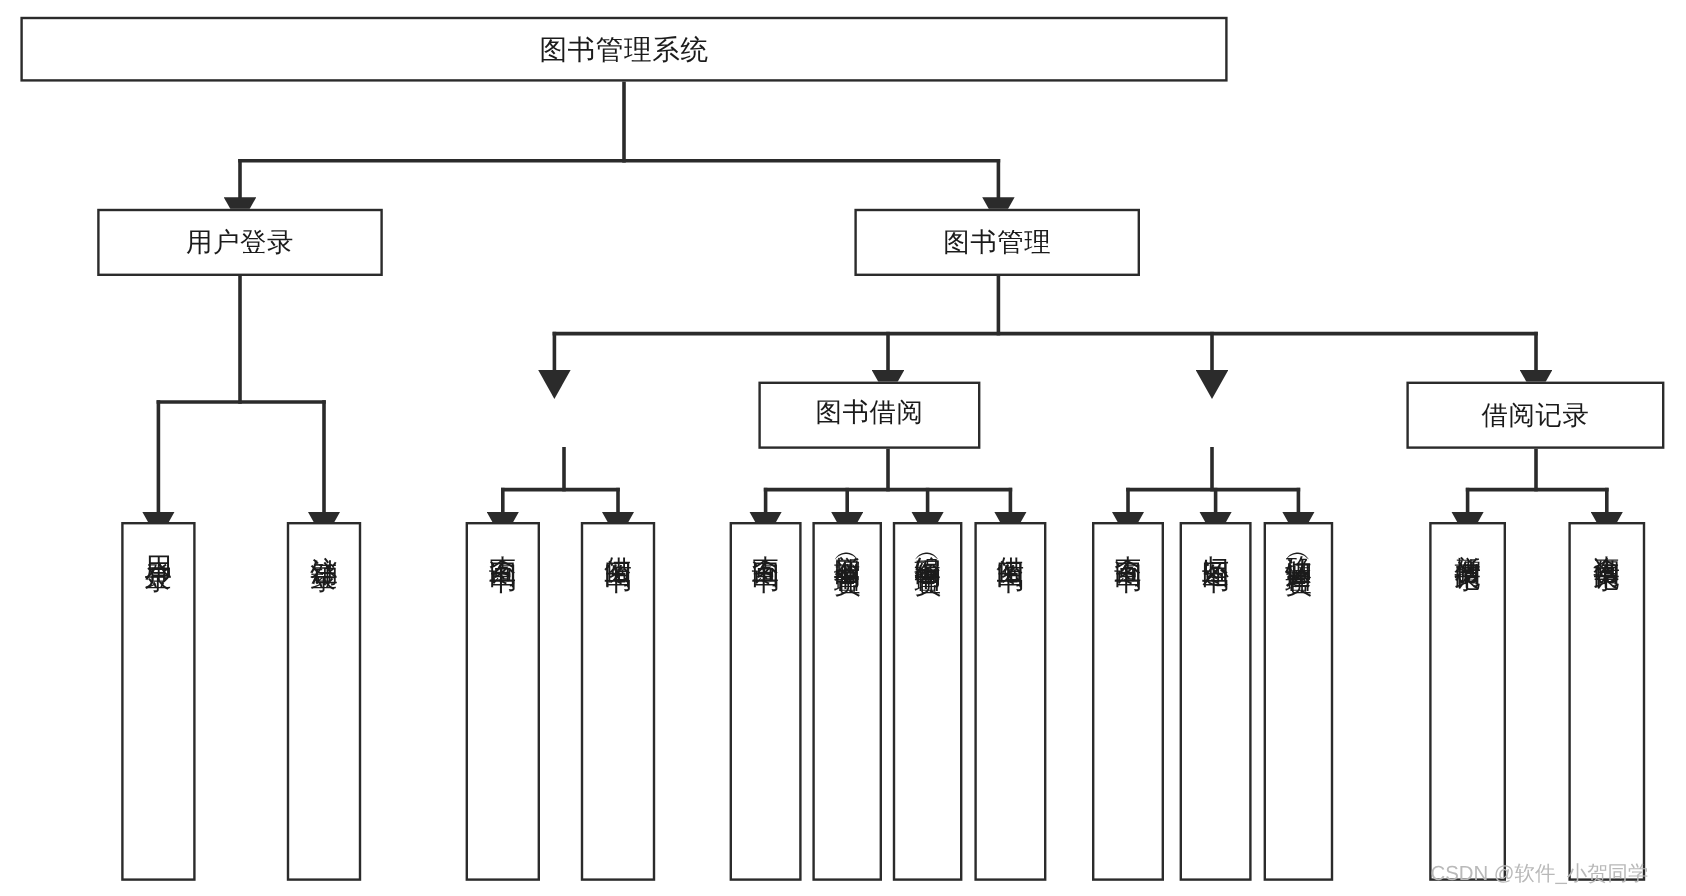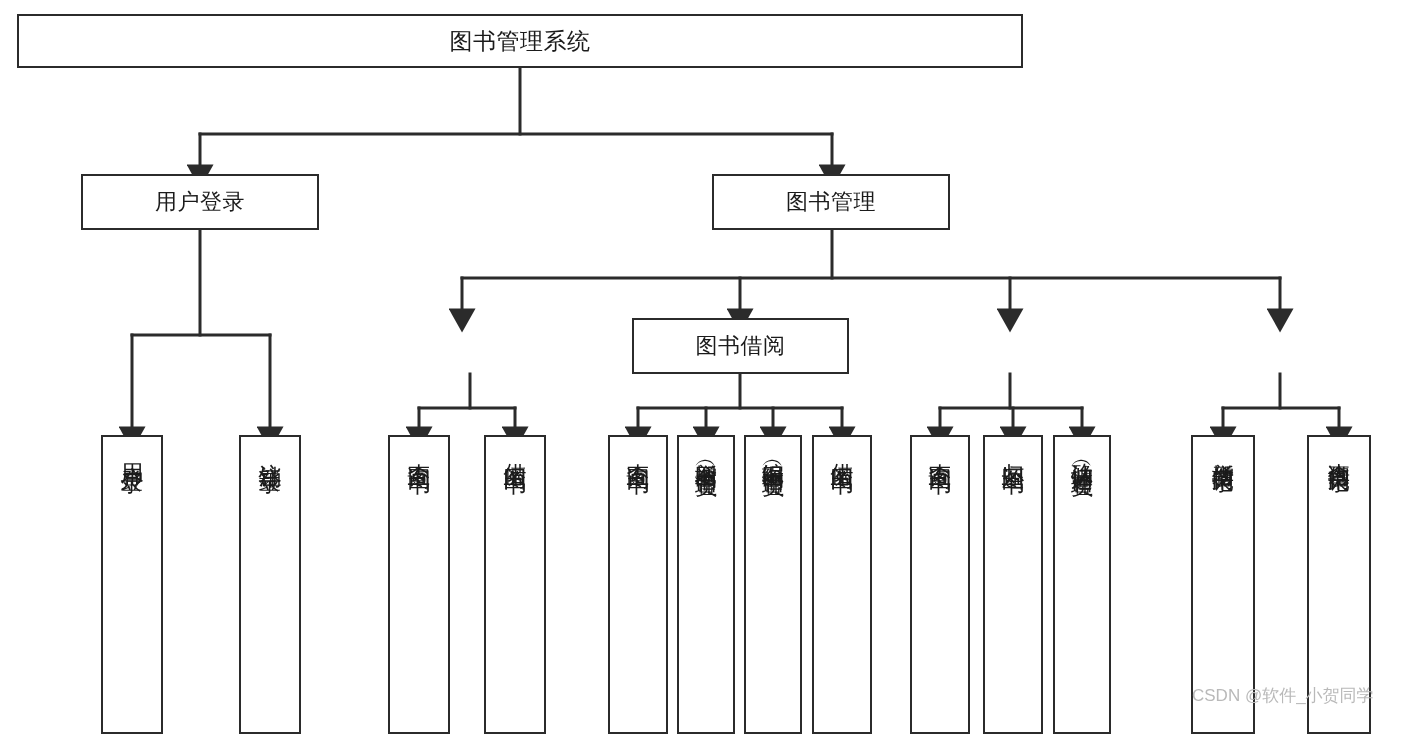--- a/index.html
+++ b/index.html
@@ -127,22 +127,25 @@
     <span class="cap">图书管理系统</span>
   </div>
 
   <div class="node h" id="n-l2-0" style="left: 81px; top: 174px; width: 238px; height: 56px;">
     <span class="cap">用户登录</span>
   </div>
   <div class="node h" id="n-l2-1" style="left: 712px; top: 174px; width: 238px; height: 56px;">
     <span class="cap">图书管理</span>
   </div>
 
-  <div class="node h" id="n-l3-1" style="left: 632px; top: 318px; width: 217px; height: 56px;">
+  <div class="node h" id="n-l3-1" style="left: 632px; top: 318px; width: 185px; height: 56px; font-family: Liberation Mono, monospace;">
     <span class="cap">图书借阅</span>
+  </div>
+  <div class="node h" id="n-l3-3" style="left: 1172px; top: 318px; width: 215px; height: 56px;">
+    <span class="cap">借阅记录</span>
   </div>
 
   <div class="node v" id="n-lf-0" style="left: 101px; top: 435px; width: 62px; height: 299px;">
     <span class="cap">用户登录</span>
   </div>
   <div class="node v" id="n-lf-1" style="left: 239px; top: 435px; width: 62px; height: 299px;">
     <span class="cap">注销登录</span>
   </div>
   <div class="node v" id="n-lf-2" style="left: 388px; top: 435px; width: 62px; height: 299px;">
     <span class="cap">查询图书</span>
@@ -171,14 +174,14 @@
   <div class="node v tall" id="n-lf-10" style="left: 1053px; top: 435px; width: 58px; height: 299px;">
     <span class="cap">确认归还（管理员）</span>
   </div>
   <div class="node v tall" id="n-lf-11" style="left: 1191px; top: 435px; width: 64px; height: 299px;">
     <span class="cap">新增借阅记录</span>
   </div>
   <div class="node v tall" id="n-lf-12" style="left: 1307px; top: 435px; width: 64px; height: 299px;">
     <span class="cap">查询借阅记录</span>
   </div>
 
-  <div class="watermark" id="wm" style="left: 1192px; top: 684px; color: rgb(185, 185, 185);">CSDN @软件_小贺同学</div>
+  <div class="watermark" id="wm" style="left: 1192px; top: 716px; color: rgb(185, 185, 185);">CSDN @软件_小贺同学</div>
 </div>
 
 </body></html>

